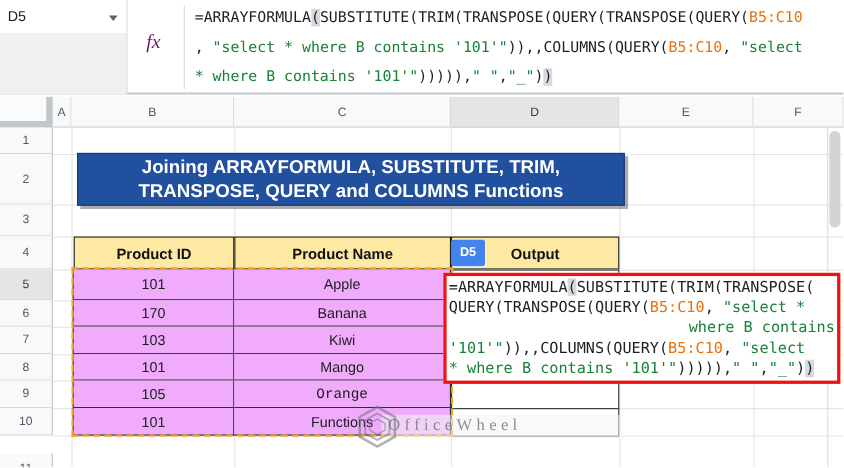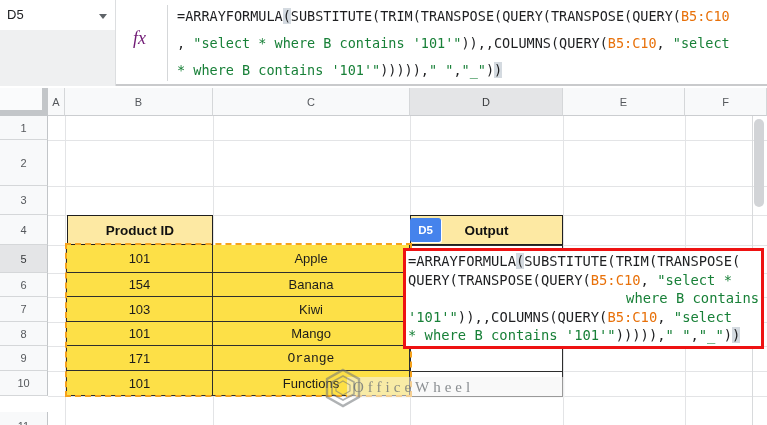--- a/index.html
+++ b/index.html
@@ -44,21 +44,21 @@
   .banner{left:70px;top:139px;width:498px;height:48px;background:var(--banner-bg,#21509e);
           border:1px solid #16386b;box-shadow:3px 3px 0 rgba(70,70,70,.45);z-index:5;
           display:flex;flex-direction:column;align-items:center;justify-content:center;}
   .banner div{color:#fff;font-weight:bold;font-size:17px;line-height:22px;white-space:nowrap;}
 
   
   .thcell{top:215px;height:30px;background:var(--table-header-bg,#fde9a3);
           border:1.5px solid #1f1f1f;font-weight:bold;font-size:13.5px;color:#111;
           display:flex;align-items:center;justify-content:center;z-index:5;}
   .dcell{background:#fff;border:1px solid #2e2e2e;z-index:6;}
-  .cell{background:#fde047;border-right:1.5px solid #2e2e2e;border-bottom:1.5px solid #2e2e2e;
+  .cell{background:#f0abfc;border-right:1.5px solid #2e2e2e;border-bottom:1.5px solid #2e2e2e;
         font-size:13px;color:#1c1c1c;display:flex;align-items:center;justify-content:center;z-index:5;}
   .bc-left{left:66px;top:245px;width:1.5px;height:151px;background:#2e2e2e;z-index:5;}
   .dash{left:65px;top:243px;width:347px;height:154px;border:2.5px dashed var(--range-dash,#f6a21c);
         z-index:8;}
   .badge{left:410px;top:218px;width:31px;height:24px;background:var(--badge-bg,#4583ec);
          border-radius:2.5px;color:#fff;font-weight:bold;font-size:11.5px;z-index:9;
          display:flex;align-items:center;justify-content:center;box-shadow:1px 1px 0 #fff;}
 
   
   .redbox{left:403px;top:248px;width:361px;height:101px;background:#fff;
@@ -134,35 +134,40 @@
       <div class="abs gl" style="left: 48px; top: 215px; width: 719px; height: 1px;"></div>
       <div class="abs gl" style="left: 48px; top: 245px; width: 719px; height: 1px;"></div>
       <div class="abs gl" style="left: 48px; top: 273px; width: 719px; height: 1px;"></div>
       <div class="abs gl" style="left: 48px; top: 297px; width: 719px; height: 1px;"></div>
       <div class="abs gl" style="left: 48px; top: 322px; width: 719px; height: 1px;"></div>
       <div class="abs gl" style="left: 48px; top: 346px; width: 719px; height: 1px;"></div>
       <div class="abs gl" style="left: 48px; top: 371px; width: 719px; height: 1px;"></div>
       <div class="abs gl" style="left: 48px; top: 396px; width: 719px; height: 1px;"></div>
     </div>
 
+  <div class="abs banner">
+    <div>Joining ARRAYFORMULA, SUBSTITUTE, TRIM,</div>
+    <div>TRANSPOSE, QUERY and COLUMNS Functions</div>
+  </div>
 
   <div class="abs thcell" style="left:67px;width:146px;text-align:center;">Product ID</div>
+  <div class="abs thcell" style="left:213px;width:197px;">Product Name</div>
   <div class="abs thcell" style="left:410px;width:153px;">Output</div>
 
   <div class="abs bc-left"></div>
   <div id="bccells">
       <div class="abs cell" style="left: 67px; top: 245px; width: 146px; height: 28px;">101</div>
       <div class="abs cell" style="left: 213px; top: 245px; width: 197px; height: 28px;">Apple</div>
-      <div class="abs cell" style="left: 67px; top: 273px; width: 146px; height: 24px;">154</div>
+      <div class="abs cell" style="left: 67px; top: 273px; width: 146px; height: 24px;">170</div>
       <div class="abs cell" style="left: 213px; top: 273px; width: 197px; height: 24px;">Banana</div>
       <div class="abs cell" style="left: 67px; top: 297px; width: 146px; height: 25px;">103</div>
       <div class="abs cell" style="left: 213px; top: 297px; width: 197px; height: 25px;">Kiwi</div>
       <div class="abs cell" style="left: 67px; top: 322px; width: 146px; height: 24px;">101</div>
       <div class="abs cell" style="left: 213px; top: 322px; width: 197px; height: 24px;">Mango</div>
-      <div class="abs cell" style="left: 67px; top: 346px; width: 146px; height: 25px;">171</div>
+      <div class="abs cell" style="left: 67px; top: 346px; width: 146px; height: 25px;">105</div>
       <div class="abs cell" style="left: 213px; top: 346px; width: 197px; height: 25px; font-family: Liberation Mono, monospace;">Orange</div>
       <div class="abs cell" style="left: 67px; top: 371px; width: 146px; height: 25px;">101</div>
       <div class="abs cell" style="left: 213px; top: 371px; width: 197px; height: 25px;">Functions</div>
     </div>
   <div id="dcells">
       <div class="abs dcell" style="left: 410px; top: 245px; width: 153px; height: 29px;"></div>
       <div class="abs dcell" style="left: 410px; top: 273px; width: 153px; height: 25px;"></div>
       <div class="abs dcell" style="left: 410px; top: 297px; width: 153px; height: 26px;"></div>
       <div class="abs dcell" style="left: 410px; top: 322px; width: 153px; height: 25px;"></div>
       <div class="abs dcell" style="left: 410px; top: 346px; width: 153px; height: 26px;"></div>

